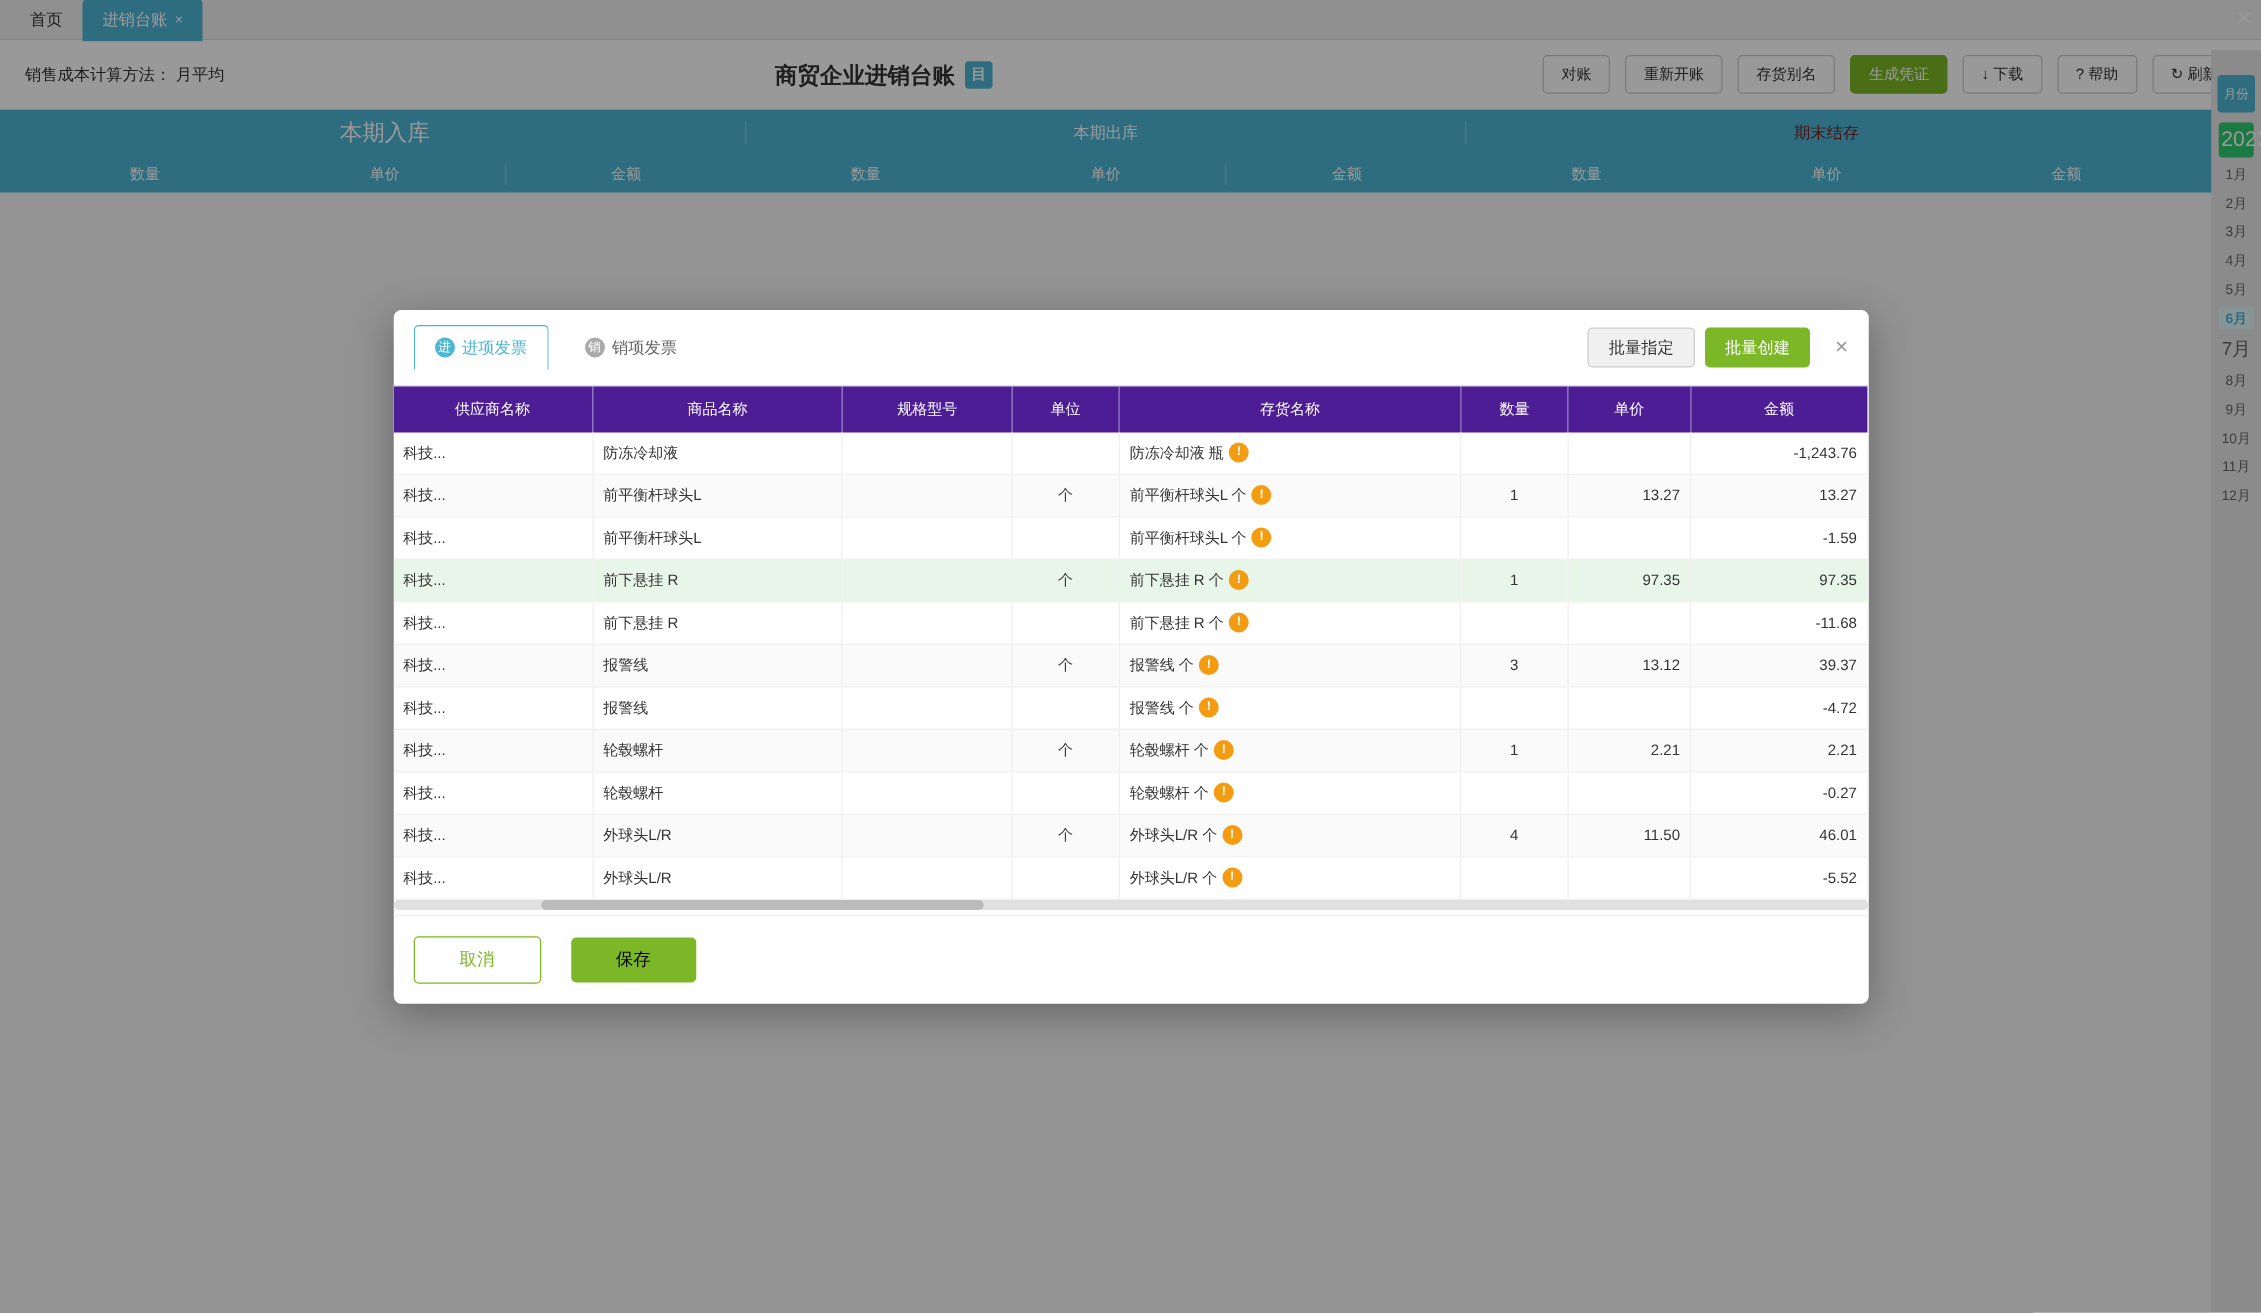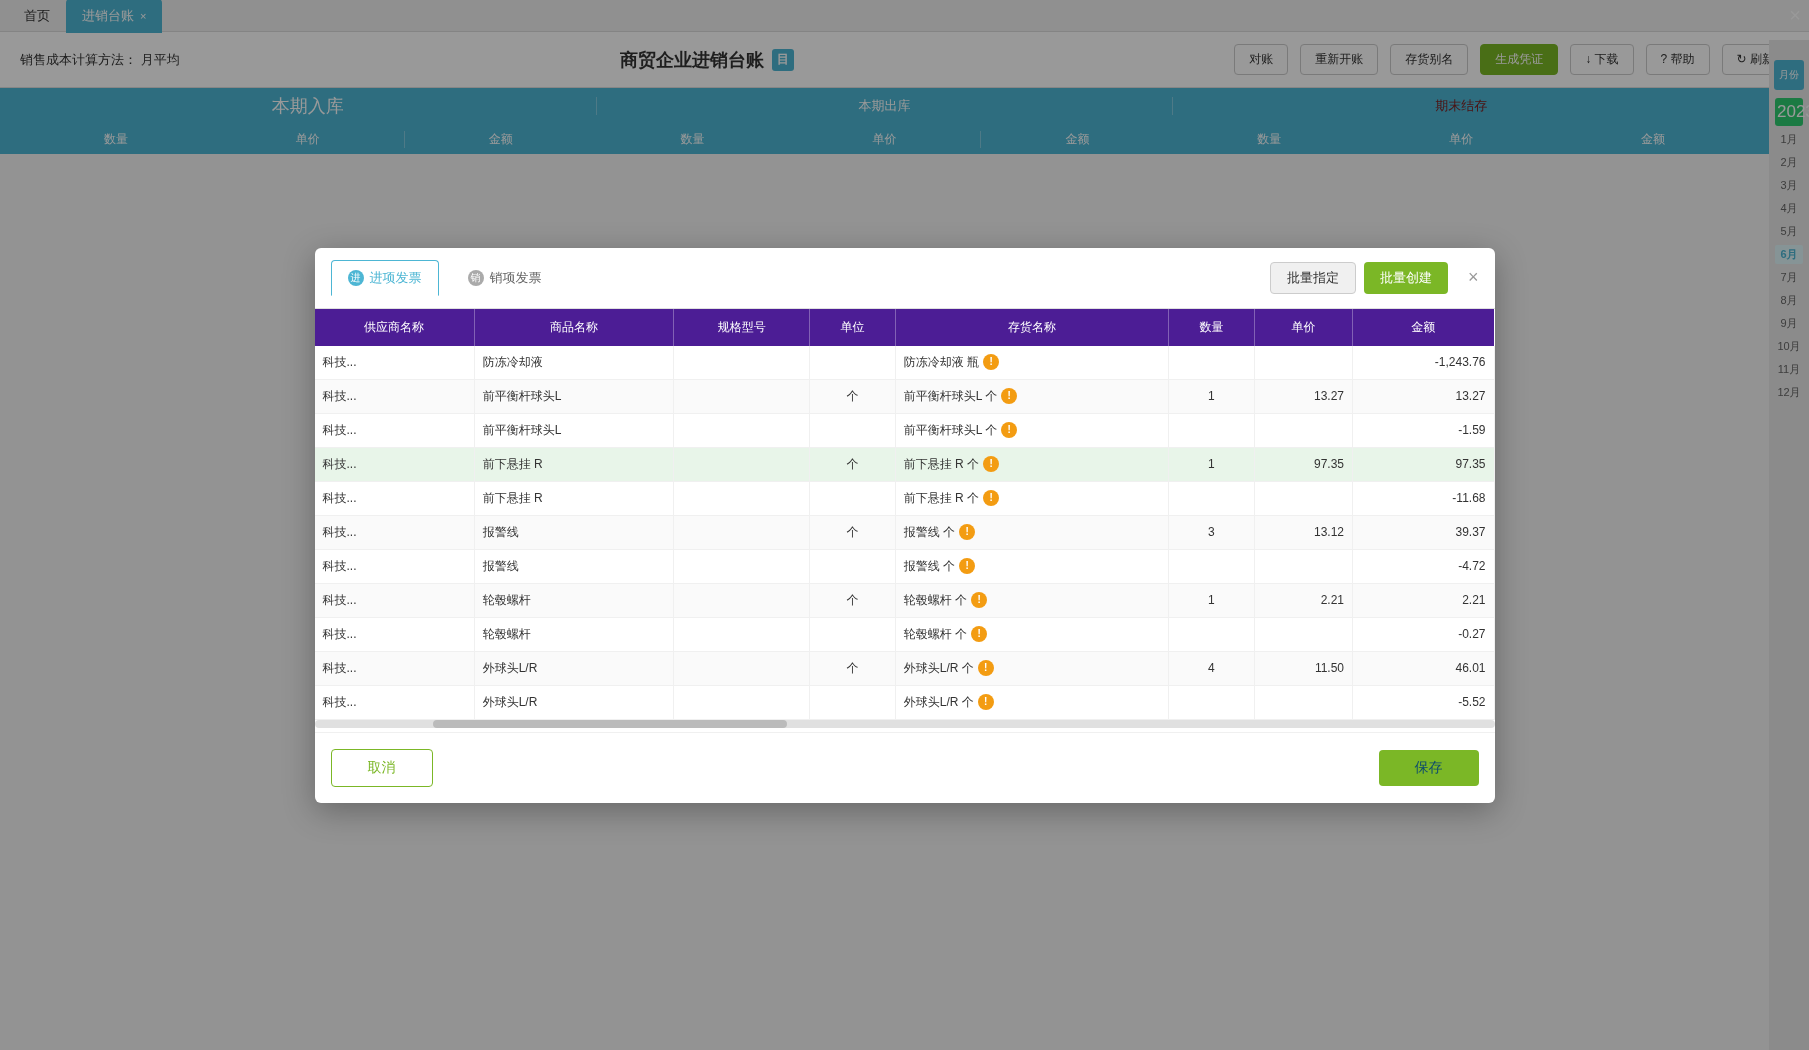--- a/index.html
+++ b/index.html
@@ -49,23 +49,23 @@
     .modal-table thead th { color: white; padding: 10px 8px; font-size: 12px; font-weight: normal; border-right: 1px solid rgba(255,255,255,0.3); text-align: center; white-space: nowrap; }
     .modal-table tbody tr { border-bottom: 1px solid #f0f0f0; }
     .modal-table tbody tr:nth-child(even) { background: #fafafa; }
     .modal-table tbody tr.highlighted { background: #e8f5e9; }
     .modal-table tbody td { padding: 8px; font-size: 12px; color: #333; text-align: center; border-right: 1px solid #f0f0f0; white-space: nowrap; }
     .modal-table tbody td.text-left { text-align: left; }
     .modal-table tbody td.text-right { text-align: right; }
     .warn-icon { display: inline-block; width: 16px; height: 16px; border-radius: 50%; background: #f39c12; color: white; font-size: 10px; font-weight: bold; line-height: 16px; text-align: center; }
 
     
-    .modal-footer { display: flex; align-items: center; justify-content: space-between; padding: 16px; gap: 24px; border-top: 1px solid #f0f0f0; }
+    .modal-footer { display: flex; align-items: center; justify-content: flex-start; padding: 16px; gap: 24px; border-top: 1px solid #f0f0f0; }
     .btn-cancel { padding: 9px 36px; border: 1px solid #7bb726; background: white; color: #7bb726; border-radius: 4px; font-size: 14px; cursor: pointer; }
-    .btn-save { padding: 9px 36px; background: #7bb726; color: #0c4a6e; border: none; border-radius: 4px; font-size: 14px; cursor: pointer; }
+    .btn-save { padding: 9px 36px; background: #7bb726; color: #000000; border: none; border-radius: 4px; font-size: 14px; cursor: pointer; }
 
     
     .modal-scrollbar { height: 8px; background: #e0e0e0; margin: 0 0 4px 0; border-radius: 4px; position: relative; }
     .modal-scrollbar-thumb { position: absolute; left: 10%; width: 30%; height: 100%; background: #bbb; border-radius: 4px; }
 
     
     .win-close { position: absolute; top: 4px; right: 8px; font-size: 20px; color: #999; cursor: pointer; z-index: 200; }
   </style>
 </head>
 <body>
@@ -119,21 +119,21 @@
 
   <div class="side-panel" style="display:flex; flex-direction:column; gap:4px; width:40px; position:absolute; right:0; top:40px; height:calc(100% - 40px); background:#e8e8e8; align-items:center; padding-top:20px;">
     <div style="background:#4db6d4; color:white; font-size:10px; padding:8px 4px; text-align:center; border-radius:3px; cursor:pointer; width:30px;">月份</div>
     <div style="background:#2ecc71; color:white; font-size:17px; padding:4px 2px; border-radius:3px; width:28px; text-align:center; margin-top:4px;">2023</div>
     <div style="font-size:11px; color:#666; padding:2px;">1月</div>
     <div style="font-size:11px; color:#666; padding:2px;">2月</div>
     <div style="font-size:11px; color:#666; padding:2px;">3月</div>
     <div style="font-size:11px; color:#666; padding:2px;">4月</div>
     <div style="font-size:11px; color:#666; padding:2px;">5月</div>
     <div style="font-size:11px; color:#4db6d4; font-weight:bold; background:#e0f7fa; padding:2px 4px; border-radius:2px; width:28px; text-align:center;">6月</div>
-    <div style="font-size:11px; color:#666; padding:2px;">7月</div>
+    <div style="font-size:15px; color:#666; padding:2px;">7月</div>
     <div style="font-size:11px; color:#666; padding:2px;">8月</div>
     <div style="font-size:11px; color:#666; padding:2px;">9月</div>
     <div style="font-size:11px; color:#666; padding:2px;">10月</div>
     <div style="font-size:11px; color:#666; padding:2px;">11月</div>
     <div style="font-size:11px; color:#666; padding:2px;">12月</div>
   </div>
 
   <div class="win-close">×</div>
 
   <div class="modal-overlay">

